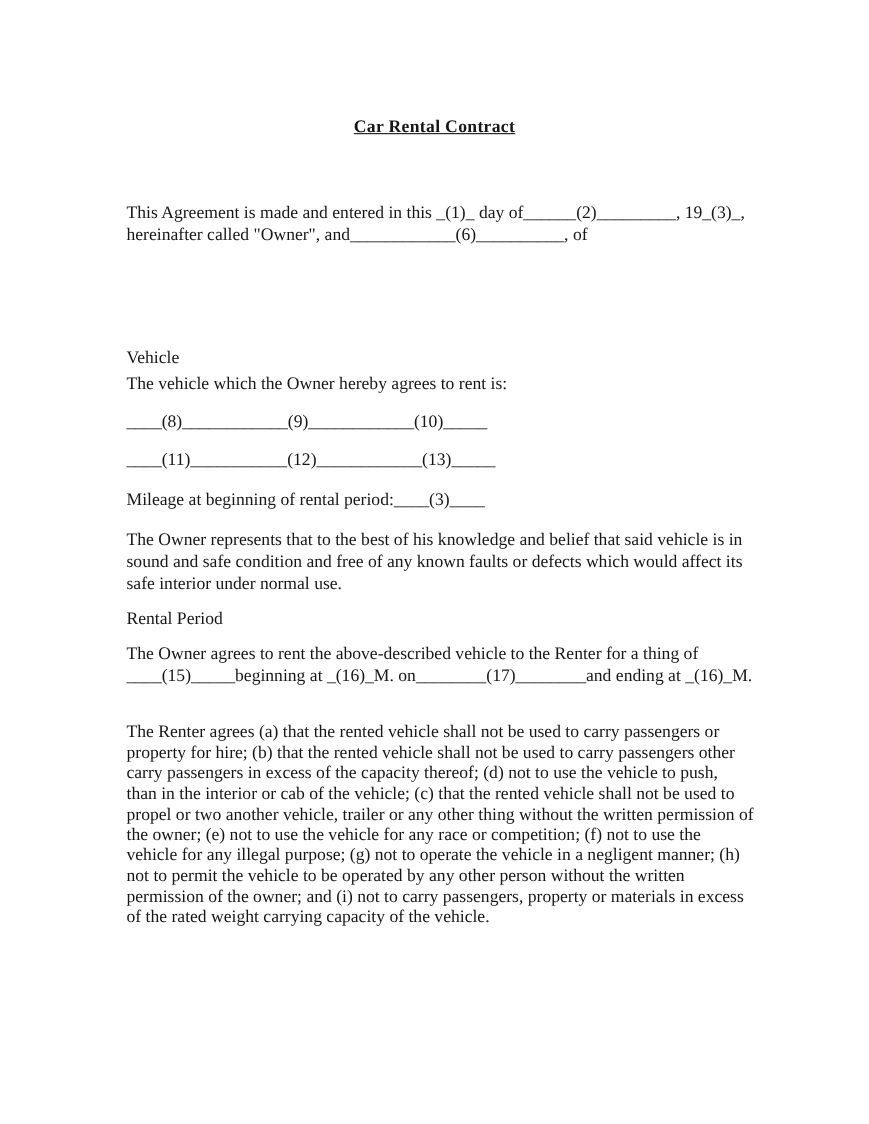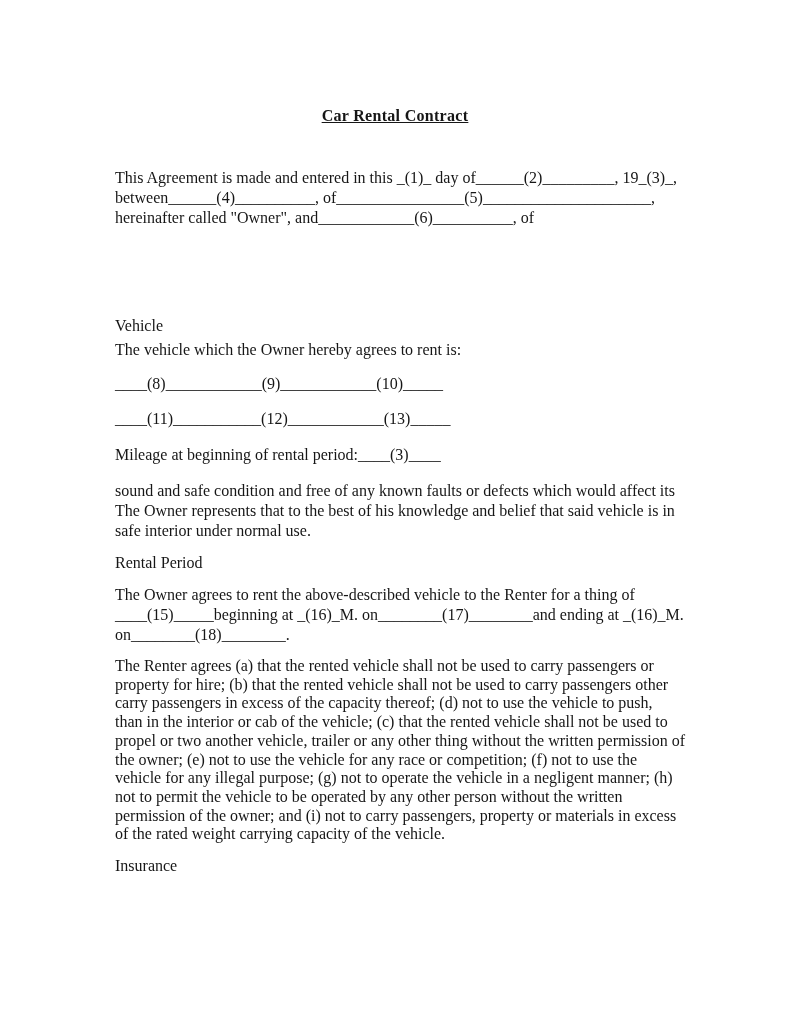--- a/index.html
+++ b/index.html
@@ -42,58 +42,55 @@
     line-height: 18.7px;
   }
 </style>
 </head>
 <body>
 
 <div class="page" style="background: rgb(255, 255, 255); color: rgb(22, 22, 22);">
 
   <div class="title">Car Rental Contract</div>
 
-  <div class="block" style="top:168px">
+  <div class="block" style="top:184px">
       <div class="tline">This Agreement is made and entered in this _(1)_ day of______(2)_________, 19_(3)_,</div>
-      <div class="tline">between______(4)__________, of________________(5)_____________________,</div>
       <div class="tline">hereinafter called "Owner", and____________(6)__________, of</div>
     </div>
 
   <div class="block" style="top:316px">Vehicle</div>
 
   <div class="block tline" style="top:340px">The vehicle which the Owner hereby agrees to rent is:</div>
 
   <div class="block tline" style="top:374px">____(8)____________(9)____________(10)_____</div>
 
   <div class="block tline" style="top:409px">____(11)___________(12)____________(13)_____</div>
 
   <div class="block tline" style="top:445px">Mileage at beginning of rental period:____(3)____</div>
 
   <div class="block" style="top:481px">
+      <div class="tline">The Owner represents that to the best of his knowledge and belief that said vehicle is in</div>
       <div class="tline">sound and safe condition and free of any known faults or defects which would affect its</div>
-      <div class="tline">The Owner represents that to the best of his knowledge and belief that said vehicle is in</div>
       <div class="tline">safe interior under normal use.</div>
     </div>
 
   <div class="block" style="top:553px">Rental Period</div>
 
   <div class="block" style="top:585px">
       <div class="tline">The Owner agrees to rent the above-described vehicle to the Renter for a thing of</div>
       <div class="tline">____(15)_____beginning at _(16)_M. on________(17)________and ending at _(16)_M.</div>
-      <div class="tline">on________(18)________.</div>
     </div>
 
   <div class="block renter" style="top:657px">
       <div class="tline">The Renter agrees (a) that the rented vehicle shall not be used to carry passengers or</div>
       <div class="tline">property for hire; (b) that the rented vehicle shall not be used to carry passengers other</div>
       <div class="tline">carry passengers in excess of the capacity thereof; (d) not to use the vehicle to push,</div>
       <div class="tline">than in the interior or cab of the vehicle; (c) that the rented vehicle shall not be used to</div>
       <div class="tline">propel or two another vehicle, trailer or any other thing without the written permission of</div>
       <div class="tline">the owner; (e) not to use the vehicle for any race or competition; (f) not to use the</div>
       <div class="tline">vehicle for any illegal purpose; (g) not to operate the vehicle in a negligent manner; (h)</div>
       <div class="tline">not to permit the vehicle to be operated by any other person without the written</div>
       <div class="tline">permission of the owner; and (i) not to carry passengers, property or materials in excess</div>
       <div class="tline">of the rated weight carrying capacity of the vehicle.</div>
     </div>
 
-  <div class="block" style="top:856px">Insurance</div>
 
 </div>
 
 </body></html>

